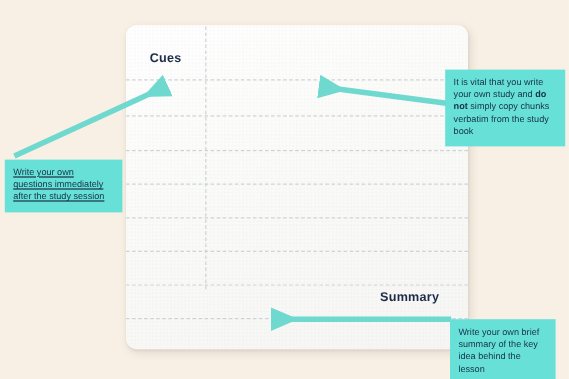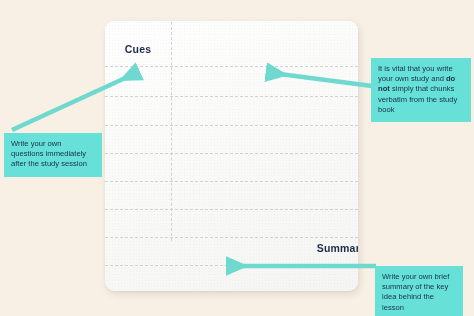--- a/index.html
+++ b/index.html
@@ -21,21 +21,21 @@
     width: 474px;
     height: 316px;
     background: #f8f0e5;
   }
 
   
   .card {
     position: absolute;
     left: 105px;
     top: 21px;
-    width: 253px;
+    width: 285px;
     height: 270px;
     background: #fbfbfa;
     border-radius: 9px;
     box-shadow: 2px 3px 7px rgba(120,105,90,0.16),
                 0 1px 2px rgba(120,105,90,0.10);
     overflow: hidden;
   }
   
   .card-texture {
     position: absolute;
@@ -92,21 +92,21 @@
     background: #67e0d8;
     color: #16324a;
     font-size: 7.6px;
     line-height: 10.2px;
     padding: 6px 7px 7px 7px;
     box-sizing: border-box;
   }
   .callout b { font-weight: bold; }
 
   .callout-notes   { left: 371px; top: 58px;  width: 100px; }
-  .callout-cues    { left: 4px;   top: 133px; width: 98px; }
+  .callout-cues    { left: 4px;   top: 133px; width: 98px; text-decoration: underline; }
   .callout-summary { left: 375px; top: 266px; width: 88px; }
 
   svg.arrows {
     position: absolute;
     left: 0; top: 0;
     width: 474px;
     height: 316px;
     overflow: visible;
     pointer-events: none;
   }
@@ -143,19 +143,19 @@
       </marker>
     </defs>
 
     <line x1="12" y1="130" x2="134" y2="74" stroke="#6fd9cf" stroke-width="4.6" marker-end="url(#ah)"></line>
 
     <line x1="372" y1="86" x2="272" y2="73" stroke="#6fd9cf" stroke-width="4.6" marker-end="url(#ah)"></line>
 
     <line x1="376" y1="266" x2="232" y2="266" stroke="#6fd9cf" stroke-width="4.6" marker-end="url(#ah)"></line>
   </svg>
 
-  <div class="callout callout-notes" style="background: rgb(103, 224, 216);"><span>It is vital that you write your own study and </span><b>do not</b><span> simply that chunks verbatim from the study book</span></div>
+  <div class="callout callout-notes" style="background: rgb(103, 224, 216);"><span>It is vital that you write your own study and </span><b>do not</b><span> simply copy chunks verbatim from the study book</span></div>
 
   <div class="callout callout-cues" style="background: rgb(103, 224, 216);"><span>Write your own questions immediately after the study session</span></div>
 
   <div class="callout callout-summary" style="background: rgb(103, 224, 216);"><span>Write your own brief summary of the key idea behind the lesson</span></div>
 
 </div>
 
 </body></html>

